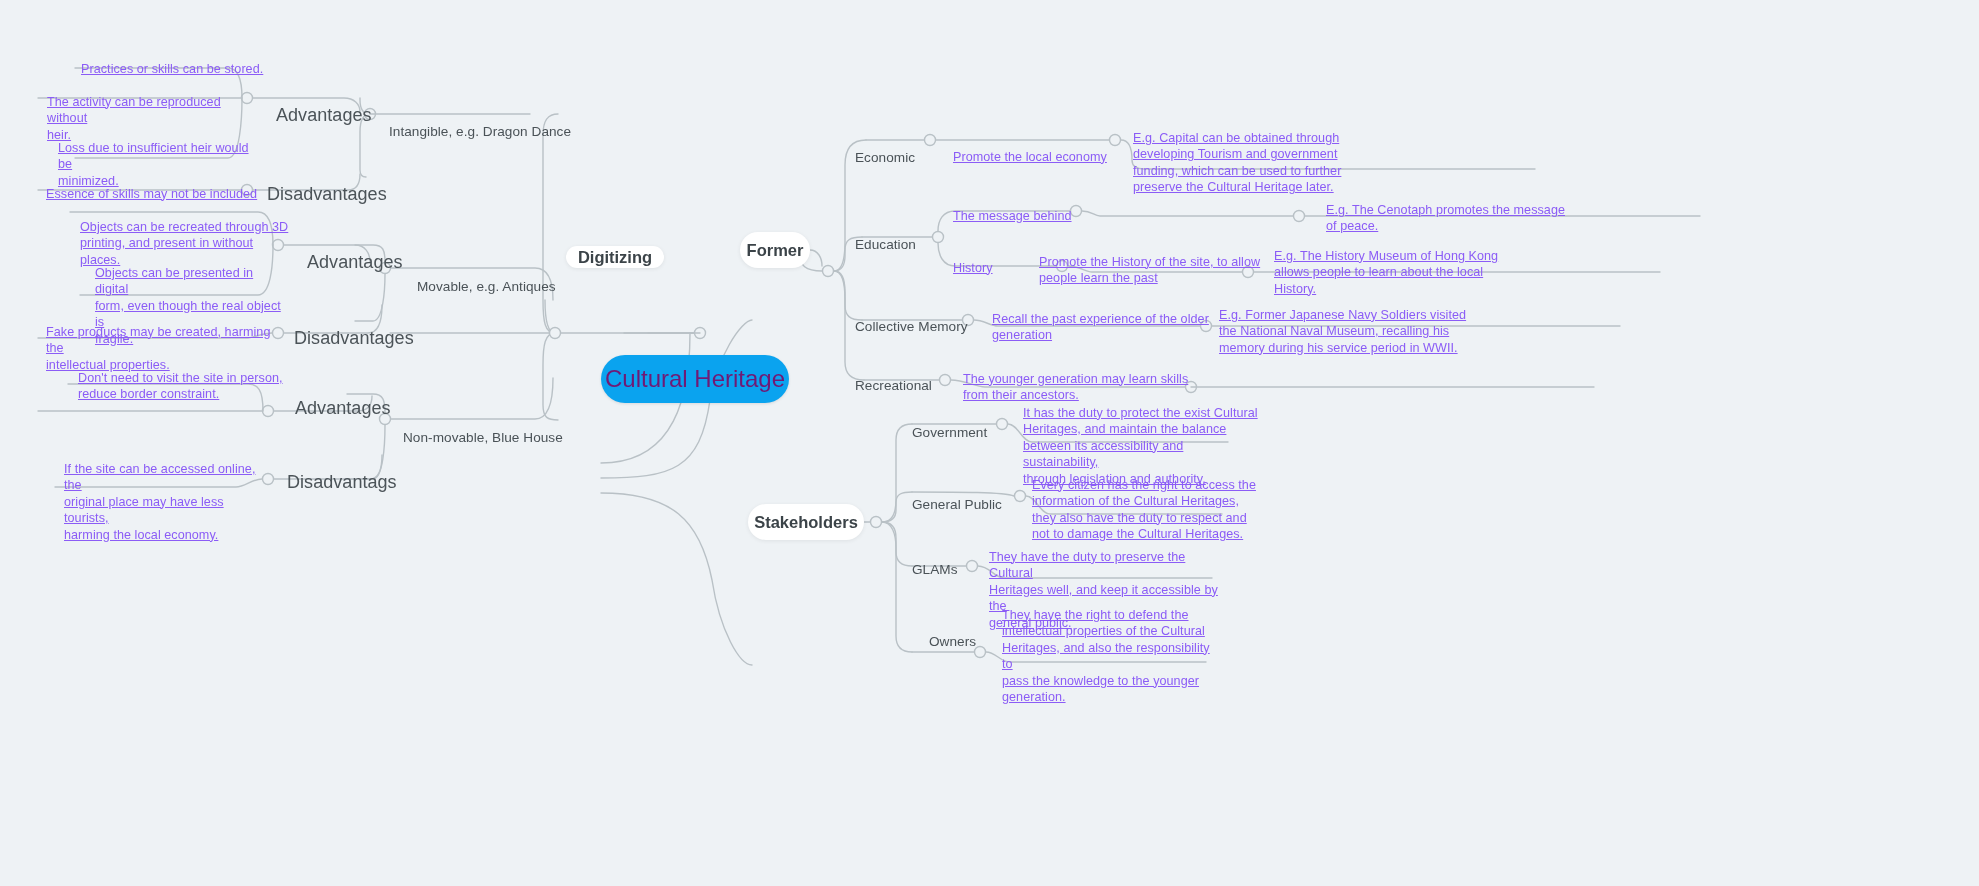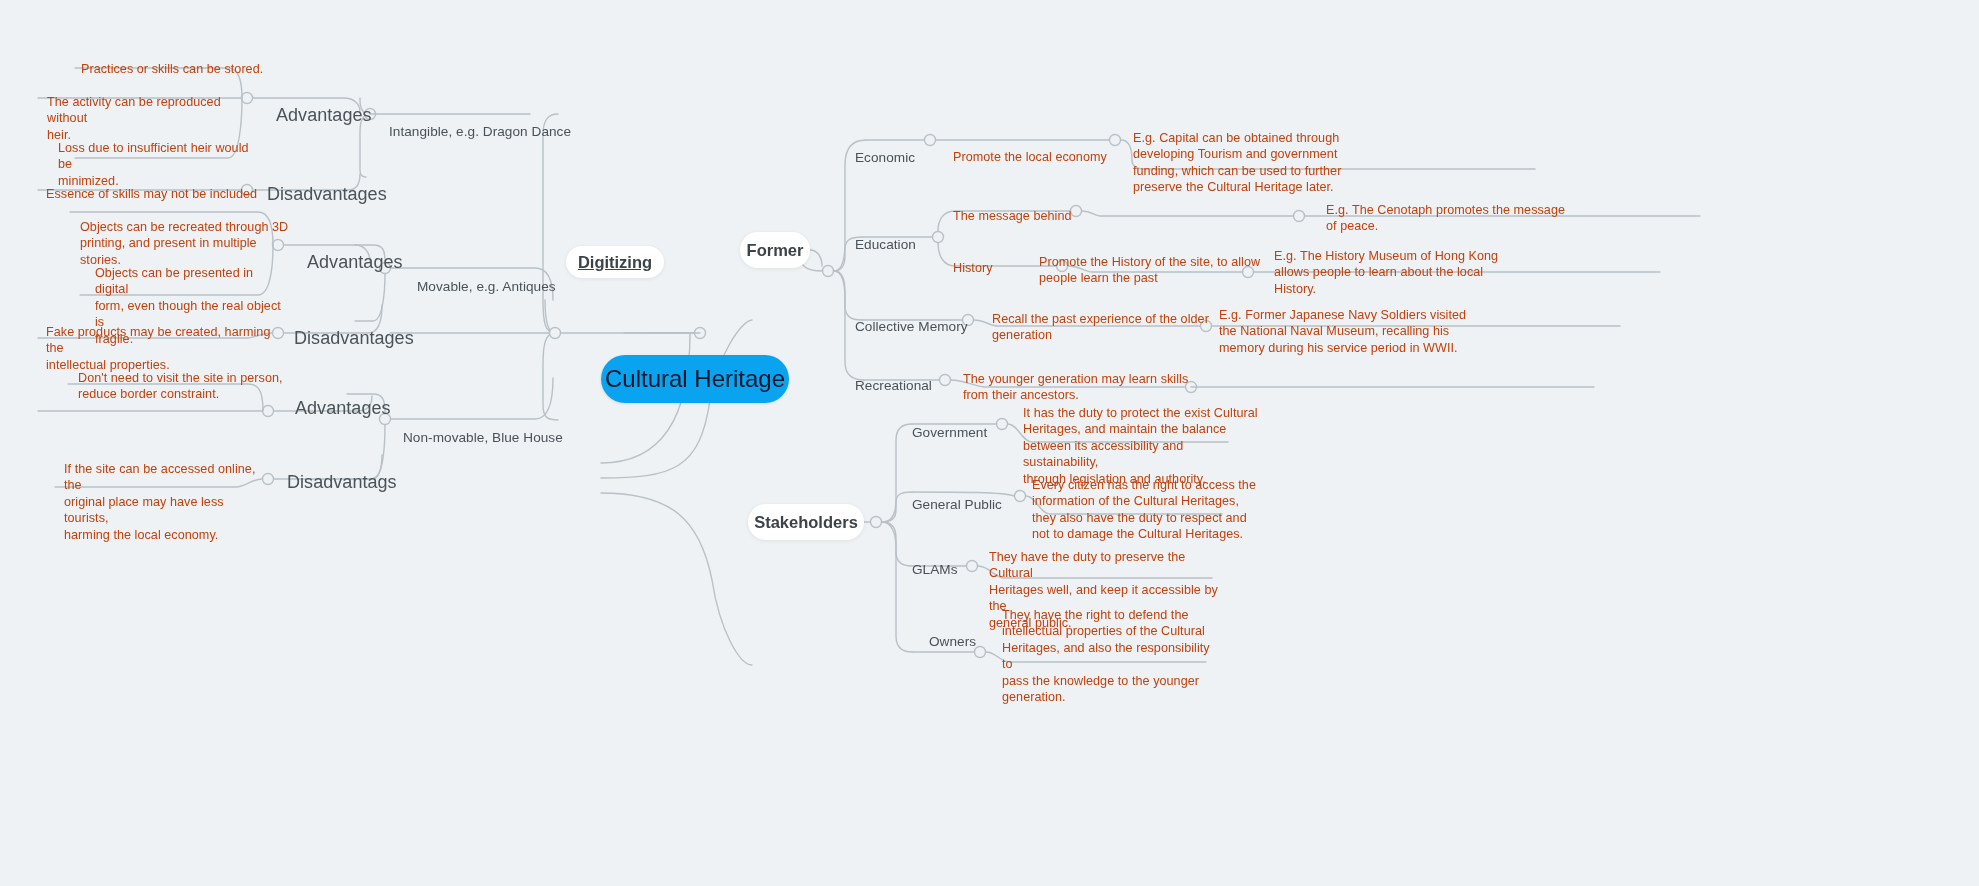--- a/index.html
+++ b/index.html
@@ -25,35 +25,35 @@
   
   .node {
     position: absolute;
     color: #4b5358;
     font-size: 18px;
     line-height: 17px;
     white-space: pre-line;
     letter-spacing: 0.05px;
   }
   .node.lvl-branch { font-size: 13.6px; color: #4a5257; }
-  .node.lvl-leaf  { font-size: 12.6px; line-height: 16.5px; color: #c2410c; }
+  .node.lvl-leaf  { font-size: 12.6px; line-height: 16.5px; color: #8b5cf6; text-decoration: underline; }
 
   
   .pill {
     position: absolute;
     display: flex;
     align-items: center;
     justify-content: center;
     border-radius: 999px;
     font-weight: bold;
     white-space: nowrap;
   }
   .pill.root {
     background: #0aa3ef;
-    color: #0f172a;
+    color: #701a75;
     font-size: 24px;
     font-weight: normal;
     box-shadow: 0 1px 3px rgba(0,0,0,0.10);
   }
   .pill.topic {
     background: #ffffff;
     color: #3b4348;
     font-size: 16.5px;
     box-shadow: 0 1px 4px rgba(0,0,0,0.07);
   }
@@ -194,21 +194,21 @@
       <circle cx="980" cy="652" r="5.5" fill="#eef2f5" stroke="#b9c1c6" stroke-width="1.4"></circle>
       <path d="M912,652 L 974,652"></path>
       <path d="M986,652 C 996,652 1000,662 1010,662 L 1206,662"></path>
     </g>
   </svg>
 
   <div class="pill root" style="left:601px; top:355px; width:188px; height:48px;">
     <span>Cultural Heritage</span>
   </div>
 
-  <div class="pill topic" style="left:566px; top:246px; width:98px; height:32px;text-decoration:underline;">
+  <div class="pill topic" style="left:566px; top:246px; width:98px; height:22px;">
     <span>Digitizing</span>
   </div>
 
   <div class="pill topic" style="left:740px; top:232px; width:70px; height:36px;">
     <span>Former</span>
   </div>
 
   <div class="pill topic" style="left:748px; top:504px; width:116px; height:36px;">
     <span>Stakeholders</span>
   </div>
@@ -251,21 +251,21 @@
   </div>
   <div class="node lvl-leaf" style="left:58px; top:123px; width:205px;">
     <span>Loss due to insufficient heir would be
 minimized.</span>
   </div>
   <div class="node lvl-leaf" style="left:46px; top:169px; width:250px;">
     <span>Essence of skills may not be included</span>
   </div>
   <div class="node lvl-leaf" style="left:80px; top:202px; width:215px;">
     <span>Objects can be recreated through 3D
-printing, and present in multiple stories.</span>
+printing, and present in without places.</span>
   </div>
   <div class="node lvl-leaf" style="left:95px; top:248px; width:190px;">
     <span>Objects can be presented in digital
 form, even though the real object is
 fragile.</span>
   </div>
   <div class="node lvl-leaf" style="left:46px; top:307px; width:225px;">
     <span>Fake products may be created, harming the
 intellectual properties.</span>
   </div>

